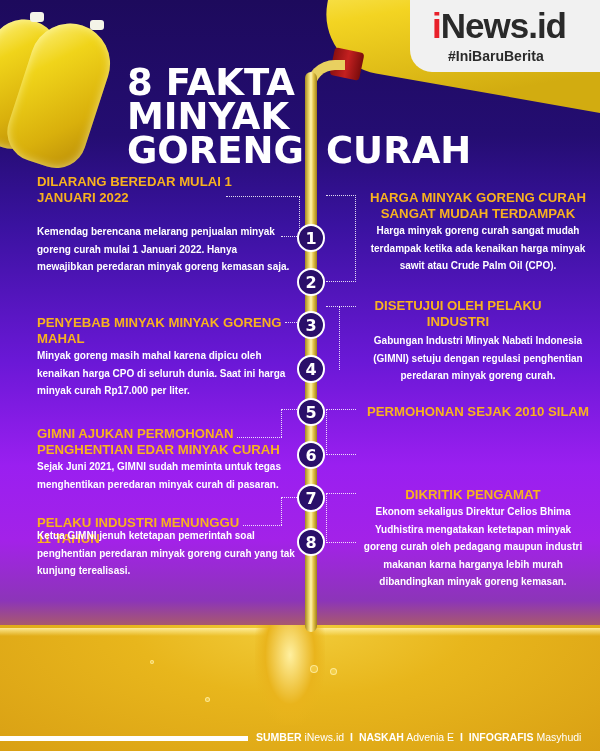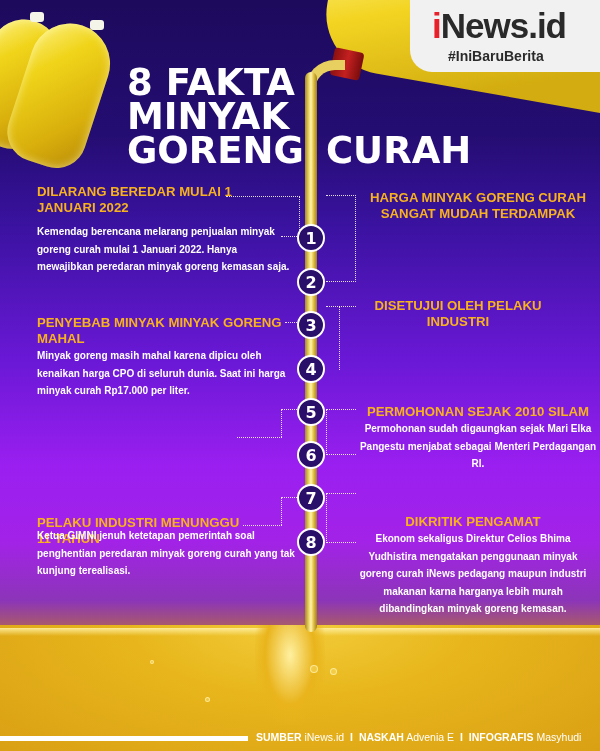--- a/index.html
+++ b/index.html
@@ -162,56 +162,63 @@
 
   <div class="badge" style="top:224px;">1</div>
   <div class="badge" style="top:268px;">2</div>
   <div class="badge" style="top:311px;">3</div>
   <div class="badge" style="top:355px;">4</div>
   <div class="badge" style="top:398px;">5</div>
   <div class="badge" style="top:441px;">6</div>
   <div class="badge" style="top:484px;">7</div>
   <div class="badge" style="top:528px;">8</div>
 
-  <div class="fact left" style="top:184px;width:215px;">
+  <div class="fact left" style="top:174px;width:215px;">
     <h3>DILARANG BEREDAR MULAI 1 JANUARI 2022</h3>
   </div>
   <div class="fact left" style="top:223px;width:255px;">
     <p>Kemendag berencana melarang penjualan minyak goreng curah mulai 1 Januari 2022. Hanya mewajibkan peredaran minyak goreng kemasan saja.</p>
   </div>
 
   <div class="fact left" style="top:315px;width:250px;">
     <h3>PENYEBAB MINYAK MINYAK GORENG MAHAL</h3>
     <p>Minyak goreng masih mahal karena dipicu oleh kenaikan harga CPO di seluruh dunia. Saat ini harga minyak curah Rp17.000 per liter.</p>
   </div>
 
+  <div class="fact left" style="top:426px;width:255px;">
+    <h3>GIMNI AJUKAN PERMOHONAN PENGHENTIAN EDAR MINYAK CURAH</h3>
+    <p>Sejak Juni 2021, GIMNI sudah meminta untuk tegas menghentikan peredaran minyak curah di pasaran.</p>
+  </div>
 
   <div class="fact left" style="top:515px;width:210px;">
     <h3>PELAKU INDUSTRI MENUNGGU 11 TAHUN</h3>
   </div>
   <div class="fact left" style="top:527px;width:260px;">
     <p>Ketua GIMNI jenuh ketetapan pemerintah soal penghentian peredaran minyak goreng curah yang tak kunjung terealisasi.</p>
   </div>
 
   <div class="fact right" style="top:190px;">
     <h3>HARGA MINYAK GORENG CURAH SANGAT MUDAH TERDAMPAK</h3>
+    <p>Harga minyak goreng curah sangat mudah terdampak ketika ada kenaikan harga minyak sawit atau Crude Palm Oil (CPO).</p>
   </div>
 
   <div class="fact right" style="top:298px;width:200px;">
     <h3>DISETUJUI OLEH PELAKU INDUSTRI</h3>
   </div>
+  <div class="fact right" style="top:332px;">
+    <p>Gabungan Industri Minyak Nabati Indonesia (GIMNI) setuju dengan regulasi penghentian peredaran minyak goreng curah.</p>
+  </div>
 
   <div class="fact right" style="top:404px;">
     <h3>PERMOHONAN SEJAK 2010 SILAM</h3>
-    <p>Permohonan sudah digaungkan sejak Mari Elka Pangestu menjabat sebagai Menteri Perdagangan RI.</p>
-  </div>
-
-  <div class="fact right" style="top:487px;width:230px;margin-top:27px;">
+  </div>
+
+  <div class="fact right" style="top:487px;width:230px;">
     <h3>DIKRITIK PENGAMAT</h3>
-    <p>Ekonom sekaligus Direktur Celios Bhima Yudhistira mengatakan penggunaan minyak goreng curah iNews pedagang maupun industri makanan karna harganya lebih murah dibandingkan minyak goreng kemasan.</p>
+    <p>Ekonom sekaligus Direktur Celios Bhima Yudhistira mengatakan ketetapan minyak goreng curah oleh pedagang maupun industri makanan karna harganya lebih murah dibandingkan minyak goreng kemasan.</p>
   </div>
 
   <div class="footer-line"></div>
   <div class="footer">
     <b>SUMBER</b>
     <span>iNews.id</span>
     <span class="sep">I</span>
     <b>NASKAH</b>
     <span>Advenia E</span>
     <span class="sep">I</span>

